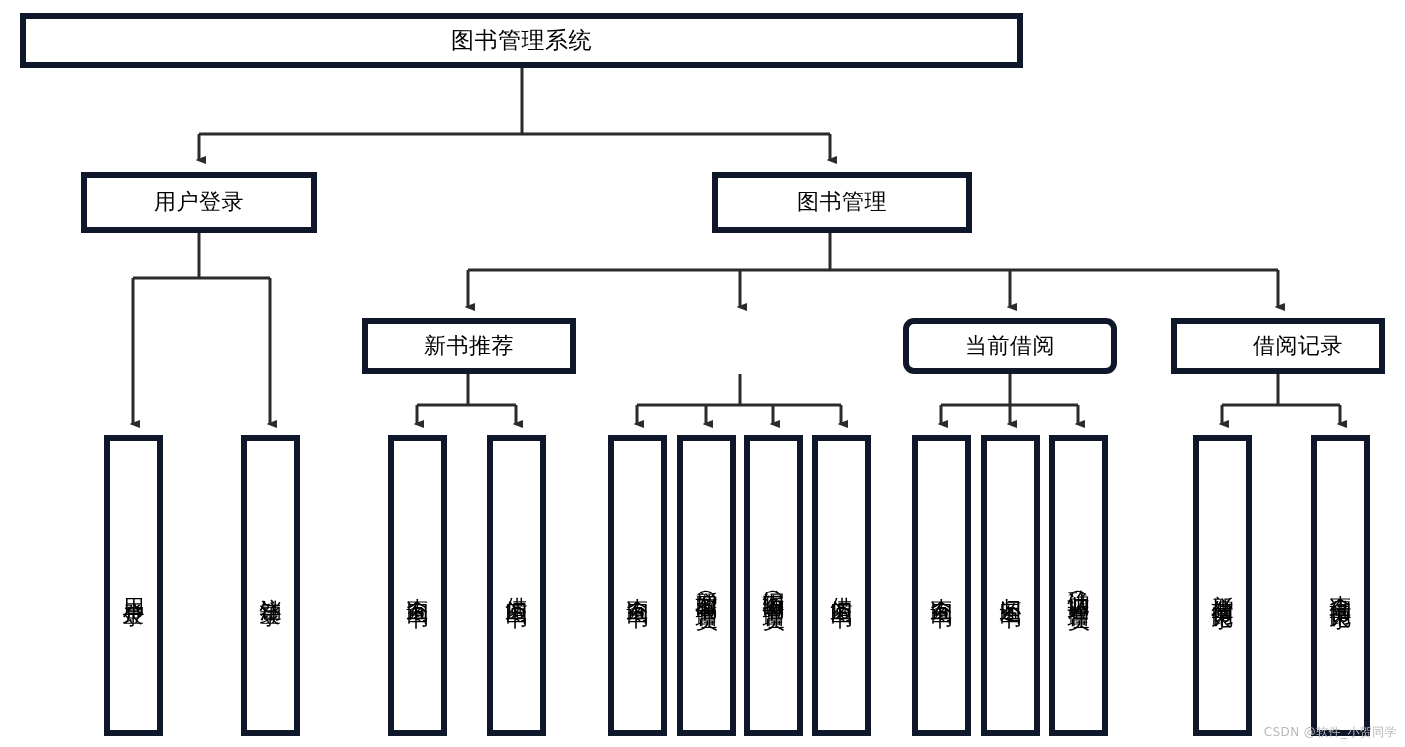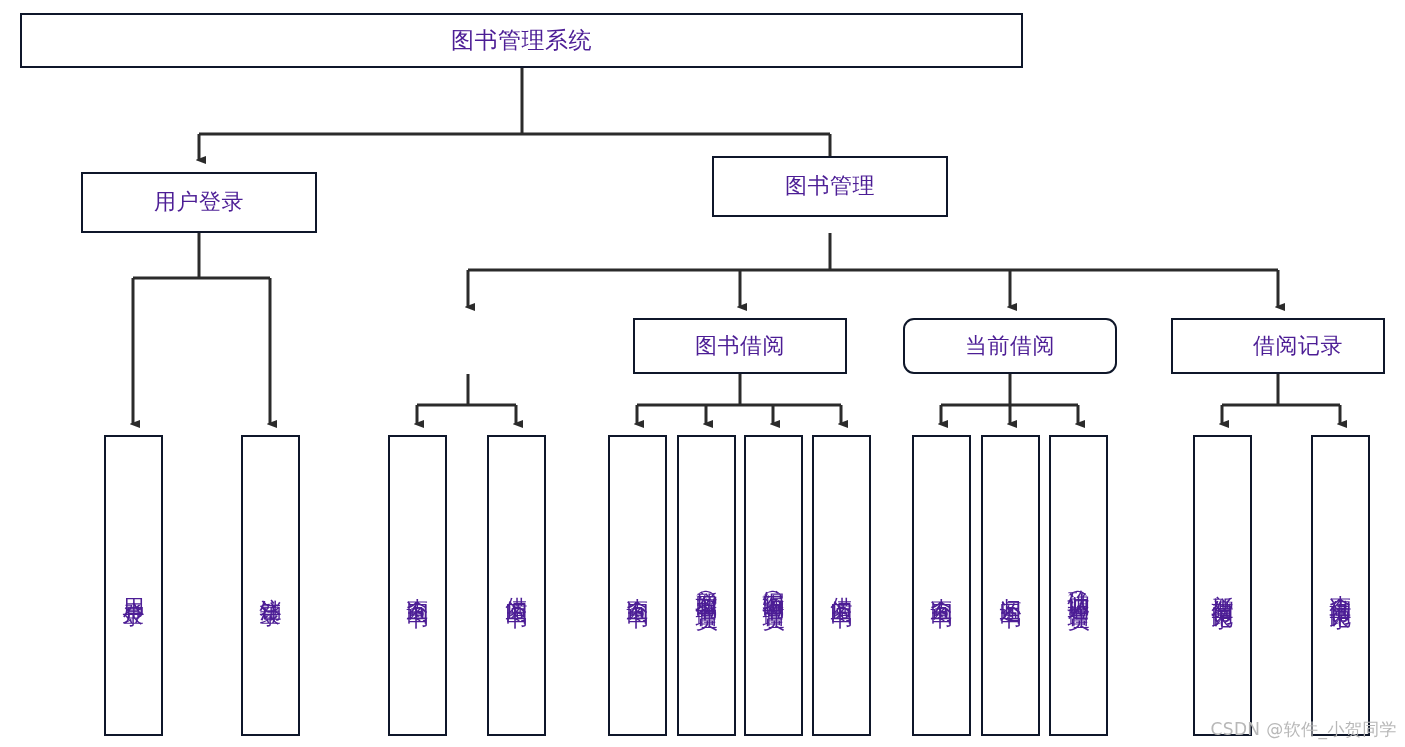--- a/index.html
+++ b/index.html
@@ -23,25 +23,25 @@
     left: 0;
     top: 0;
     width: 1405px;
     height: 747px;
     pointer-events: none;
   }
   .node {
     position: absolute;
     box-sizing: border-box;
     background: #ffffff;
-    border: 2px solid #0f172a;
+    border: 6px solid #0f172a;
     display: flex;
     align-items: center;
     justify-content: center;
-    color: #4c1d95;
+    color: #000000;
     z-index: 2;
     font-family: Liberation Serif, serif;
   }
   .node .label {
     display: block;
     text-align: center;
     line-height: 1.12;
     letter-spacing: 0.5px;
   }
   
@@ -60,21 +60,21 @@
     text-orientation: upright;
     font-size: 22px;
     line-height: 1.0;
     letter-spacing: 3px;
     white-space: nowrap;
   }
   .watermark {
     position: absolute;
     right: 8px;
     bottom: 6px;
-    font-size: 17px;
+    font-size: 12px;
     color: #b8b8b8;
     letter-spacing: 0.4px;
     white-space: nowrap;
     z-index: 5;
     font-family: "DejaVu Sans", "Liberation Sans", sans-serif;
   }
 </style>
 </head>
 <body>
 
@@ -131,28 +131,28 @@
   </svg>
 
   <div class="node root horiz" style="left:20px; top:13px; width:1003px; height:55px;">
     <span class="label">图书管理系统</span>
   </div>
 
   <div class="node horiz" style="left:81px; top:172px; width:236px; height:61px;">
     <span class="label">用户登录</span>
   </div>
 
-  <div class="node horiz" style="left:712px; top:156px; width:236px; height:61px;">
+  <div class="node horiz" style="left:712px; top:172px; width:260px; height:61px;">
     <span class="label">图书管理</span>
   </div>
 
-
-  <div class="node horiz" style="left:633px; top:318px; width:214px; height:56px;">
-    <span class="label">图书借阅</span>
-  </div>
+  <div class="node horiz" style="left:362px; top:318px; width:214px; height:56px;">
+    <span class="label">新书推荐</span>
+  </div>
+
 
   <div class="node horiz" style="left:903px; top:318px; width:214px; height:56px;border-radius:11px;">
     <span class="label">当前借阅</span>
   </div>
 
   <div class="node horiz" style="left:1171px; top:318px; width:214px; height:56px;padding-left:40px;">
     <span class="label">借阅记录</span>
   </div>
 
   <div class="node vert" style="left:104px; top:435px; width:59px; height:301px;">

